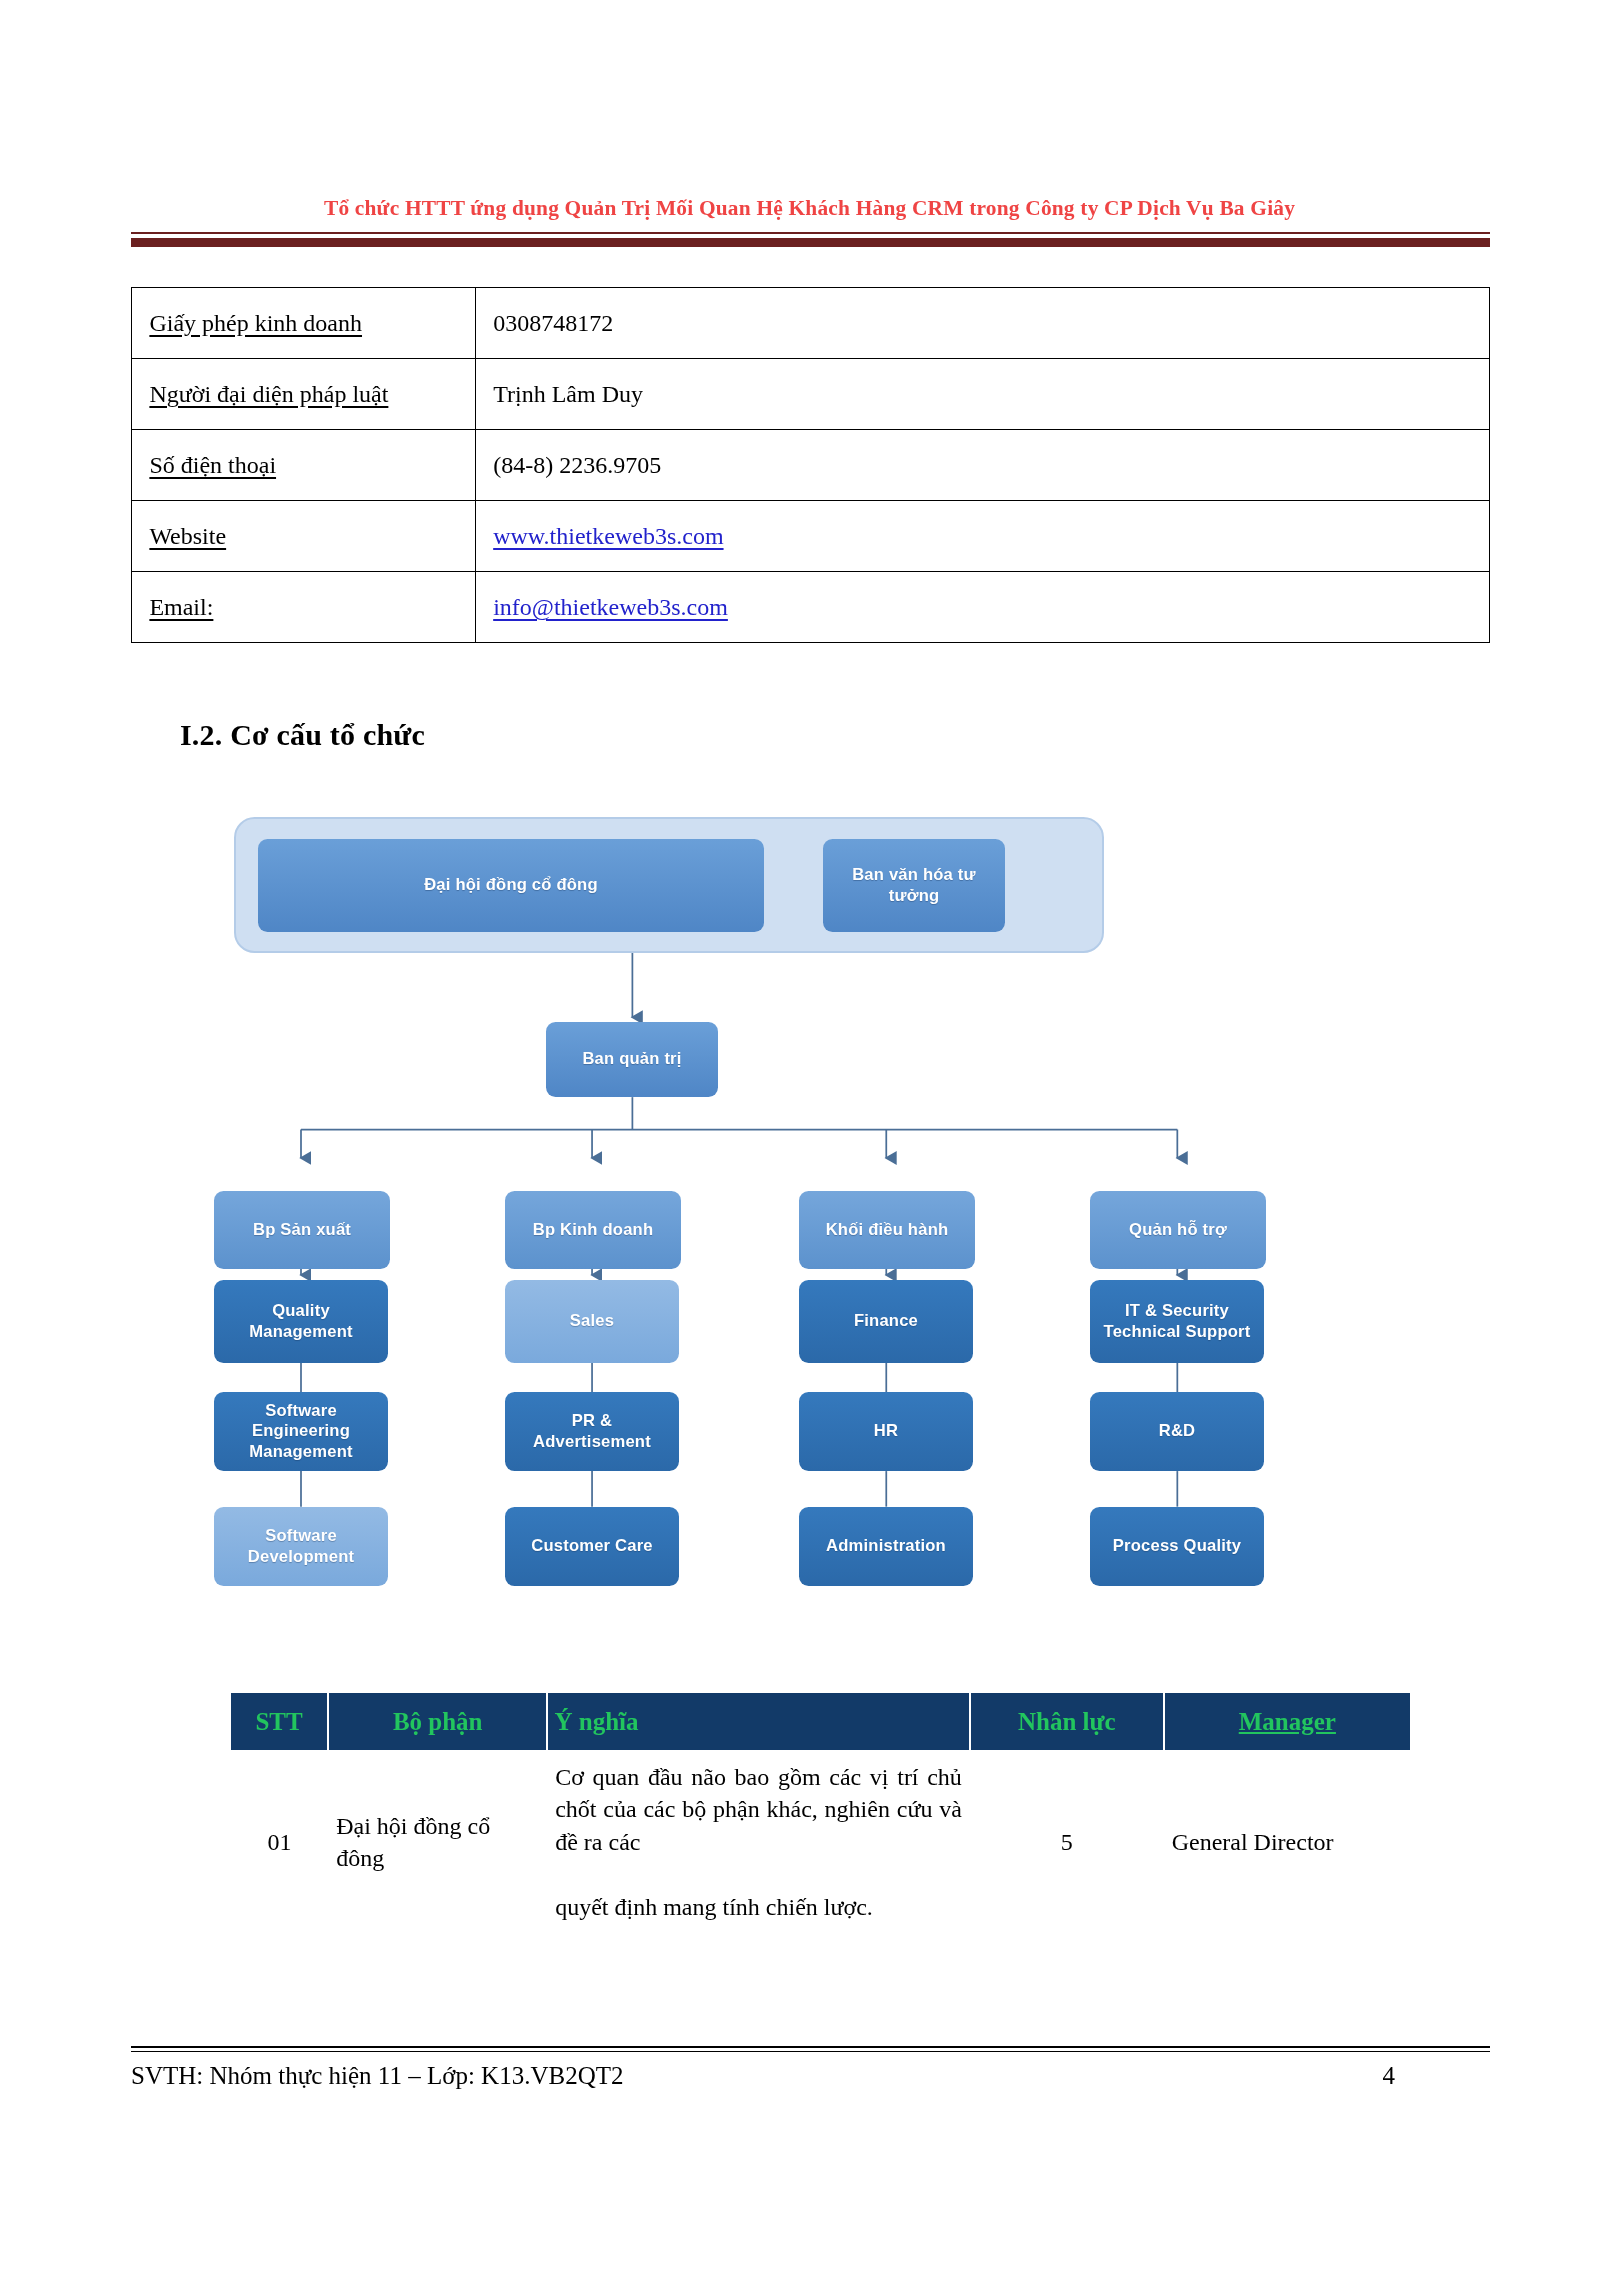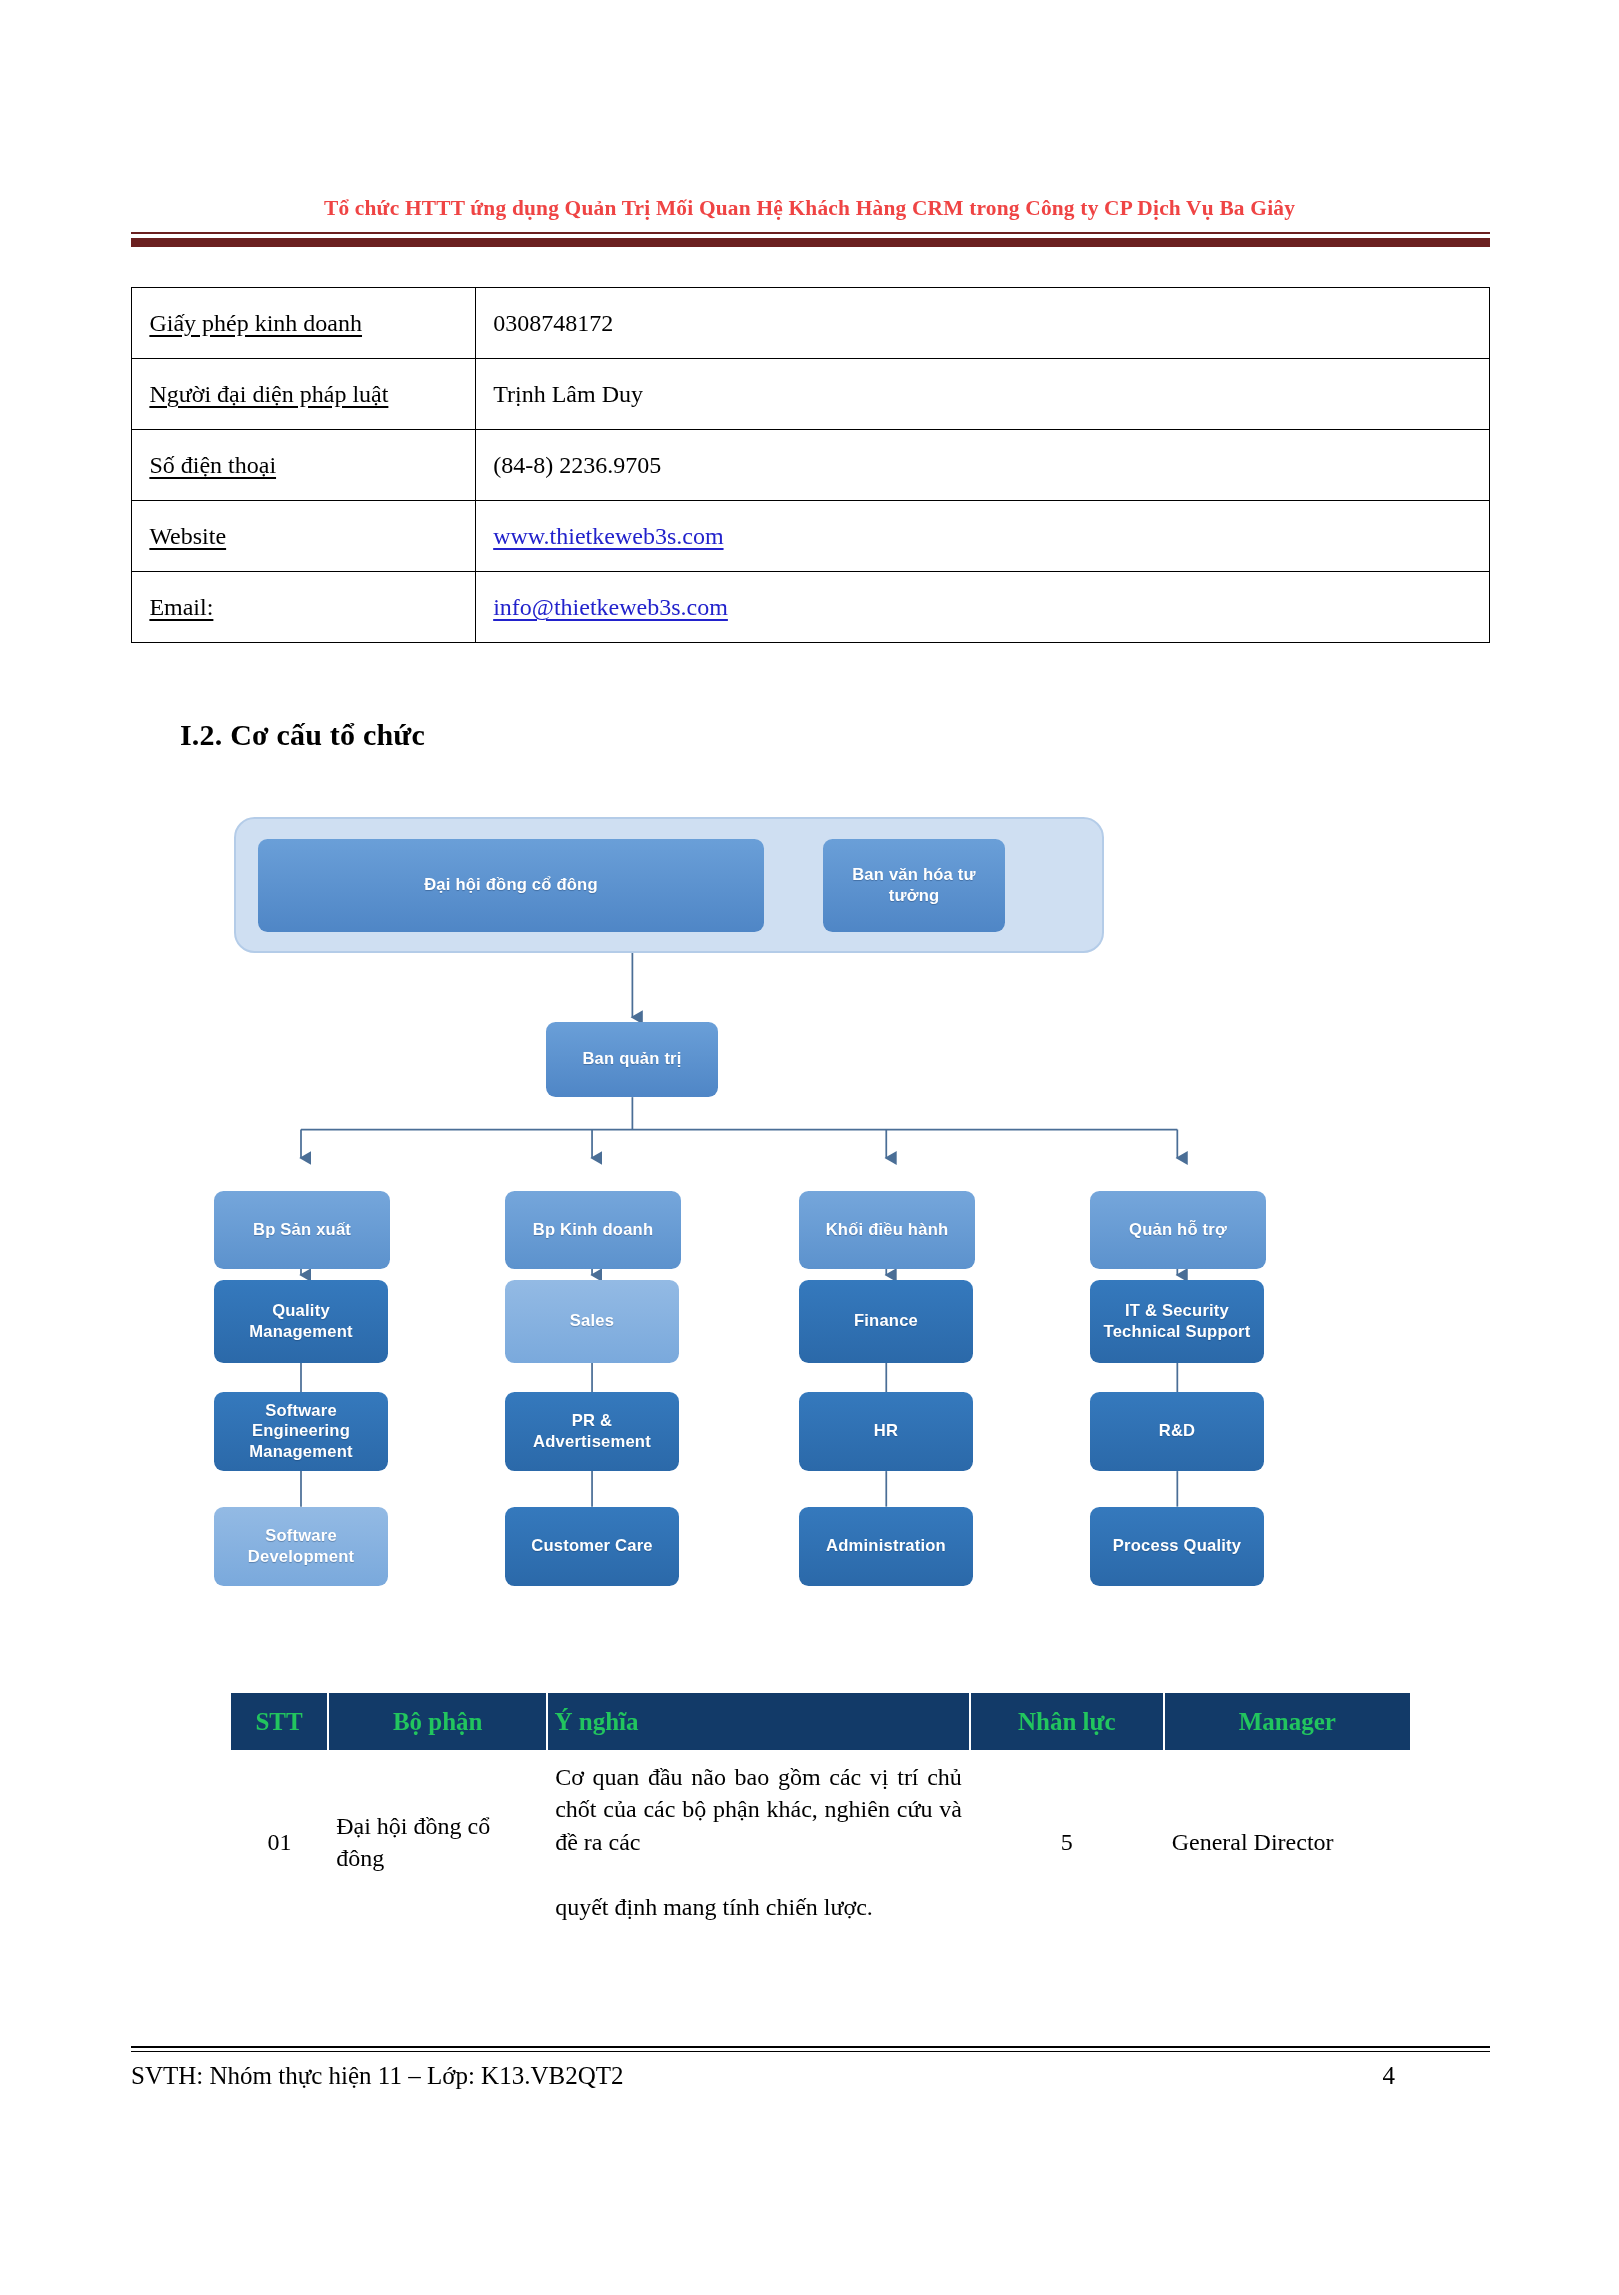--- a/index.html
+++ b/index.html
@@ -209,21 +209,21 @@
     font-weight: bold;
     font-size: 25px;
     height: 57px;
     padding: 0 6.3px;
     border-left: 2.4px solid #ffffff;
     border-right: 2.4px solid #ffffff;
     text-align: center;
     vertical-align: middle;
   }
   .data-table thead th:first-child { border-left: none; }
-  .data-table thead th:last-child { border-right: none; }
+  .data-table thead th:last-child { border-right: none; text-decoration: underline; }
   .data-table tbody td {
     font-size: 24px;
     line-height: 1.35;
     vertical-align: middle;
     padding: 11px 8px;
     border: none;
   }
   .c-stt { width: 79px; text-align: center; }
   .c-bophan { width: 194px; text-align: left; }
   .c-ynghia { width: 388px; text-align: justify; text-align-last: left; padding-left: 11px; padding-right: 11px;}

